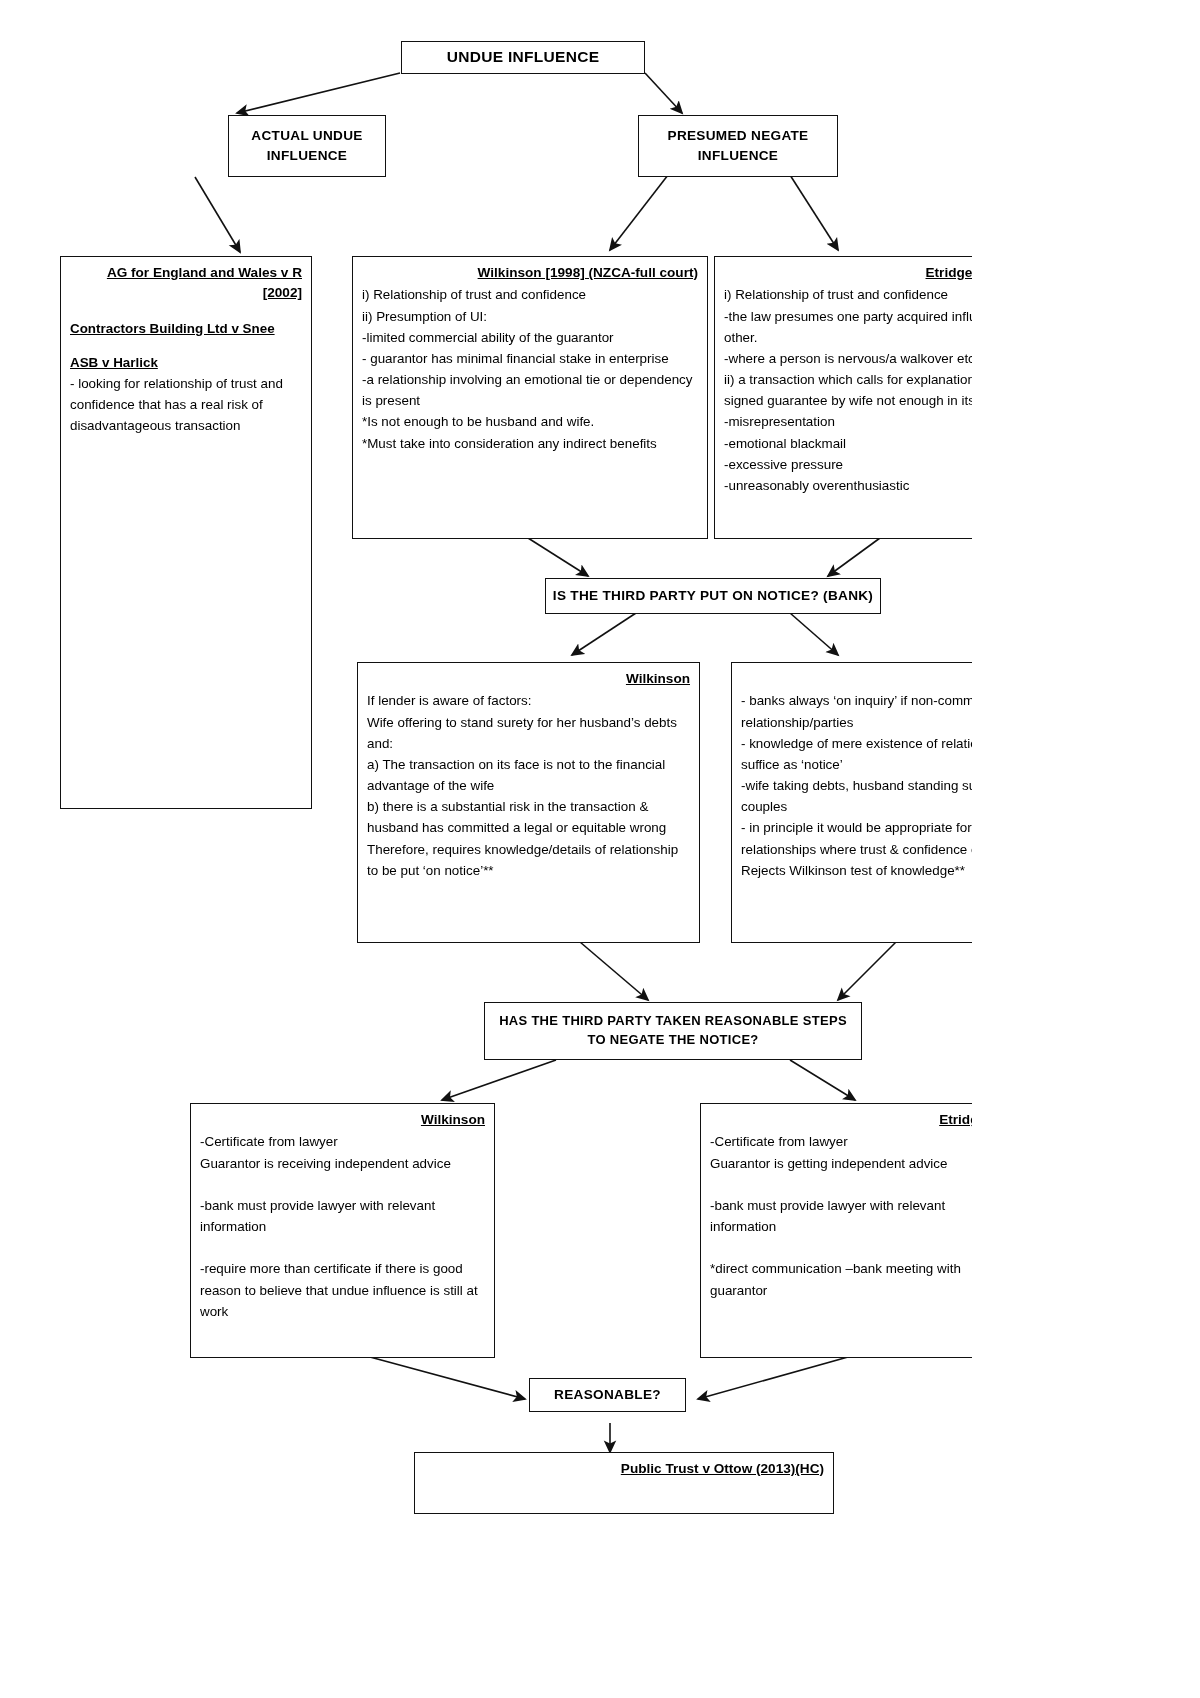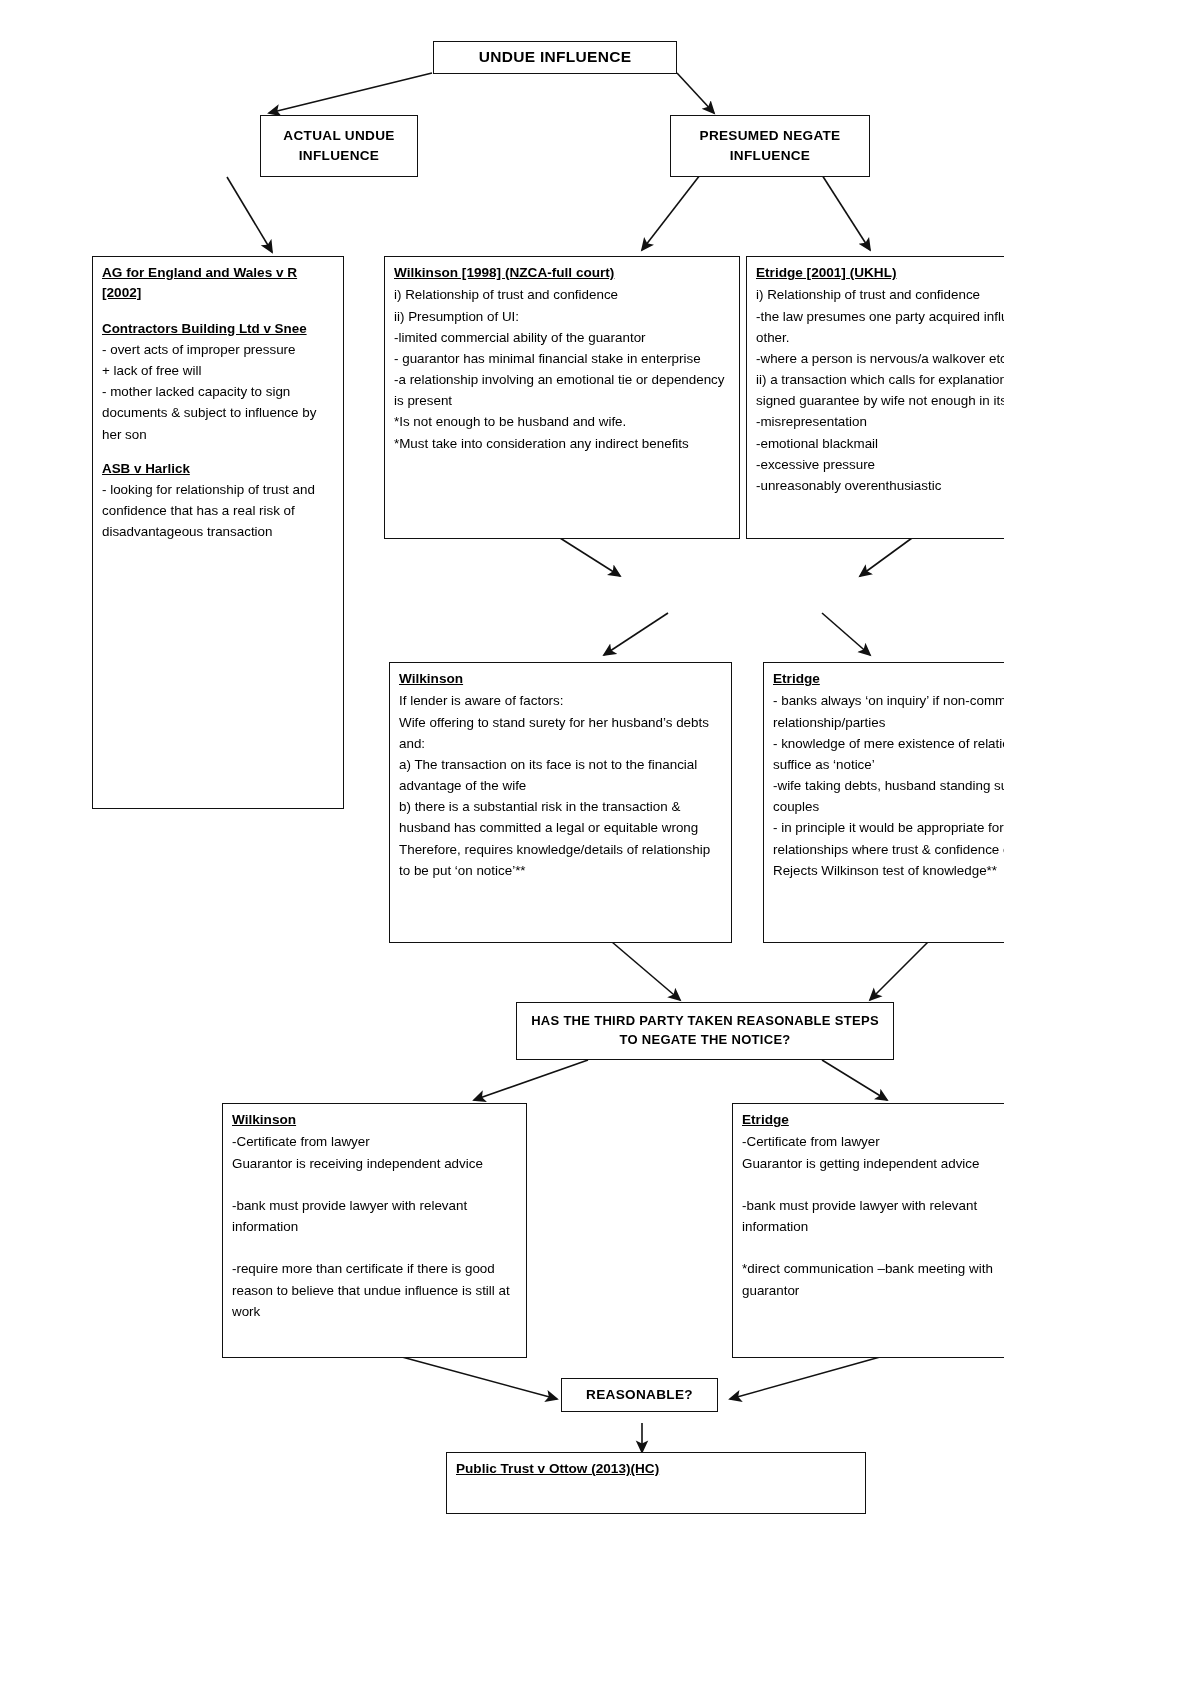--- a/index.html
+++ b/index.html
@@ -10,21 +10,20 @@
   body {
     font-family: "Liberation Sans", sans-serif;
     color: #000000;
   }
   #canvas {
     position: relative;
     width: 972px;
     height: 1698px;
     background: #ffffff;
     overflow: hidden;
-    margin-left: 32px;
   }
   svg.edges {
     position: absolute;
     left: 0;
     top: 0;
     width: 1200px;
     height: 1698px;
     pointer-events: none;
     z-index: 1;
   }
@@ -42,21 +41,21 @@
     display: flex;
     align-items: center;
     justify-content: center;
     text-align: center;
     font-weight: bold;
     font-size: 15.5px;
     letter-spacing: 0.3px;
     line-height: 1.45;
   }
   .case-title {
-    text-align: left;
+    text-align: right;
     font-weight: bold;
     text-decoration: underline;
     font-size: 13.6px;
     line-height: 1.5;
     margin-bottom: 1px;
   }
   .case-title .l2 { display: block; }
   .bodytext {
     font-size: 13.4px;
     line-height: 1.58;
@@ -131,23 +130,20 @@
   </div>
 
   <div class="node" style="left:60px; top:256px; width:252px; height:553px;">
     <div class="pad">
       <div class="case-title">
         <span>AG for England and Wales v R</span>
         <span class="l2">[2002]</span>
       </div>
       <div class="spacer"></div>
       <div class="sub-title">Contractors Building Ltd v Snee</div>
-      <div class="bodytext">- overt acts of improper pressure
-+ lack of free will
-- mother lacked capacity to sign documents &amp; subject to influence by her son</div>
       <div class="spacer"></div>
       <div class="sub-title">ASB v Harlick</div>
       <div class="bodytext">- looking for relationship of trust and confidence that has a real risk of disadvantageous transaction</div>
     </div>
   </div>
 
   <div class="node" style="left:352px; top:256px; width:356px; height:283px;">
     <div class="pad">
       <div class="case-title">Wilkinson [1998] (NZCA-full court)</div>
       <div class="bodytext">i) Relationship of trust and confidence
@@ -168,20 +164,23 @@
 -where a person is nervous/a walkover etc
 ii) a transaction which calls for explanation**
 signed guarantee by wife not enough in itself;
 -misrepresentation
 -emotional blackmail
 -excessive pressure
 -unreasonably overenthusiastic</div>
     </div>
   </div>
 
+  <div class="node title-box" style="left:545px; top:578px; width:336px; height:36px; font-size:13.6px;">
+    <span>IS THE THIRD PARTY PUT ON NOTICE? (BANK)</span>
+  </div>
 
   <div class="node" style="left:357px; top:662px; width:343px; height:281px;">
     <div class="pad">
       <div class="case-title">Wilkinson </div>
       <div class="bodytext">If lender is aware of factors:
 Wife offering to stand surety for her husband’s debts and:
 a) The transaction on its face is not to the financial advantage of the wife
 b) there is a substantial risk in the transaction &amp; husband has committed a legal or equitable wrong
 Therefore, requires knowledge/details of relationship to be put ‘on notice’**</div>
     </div>

